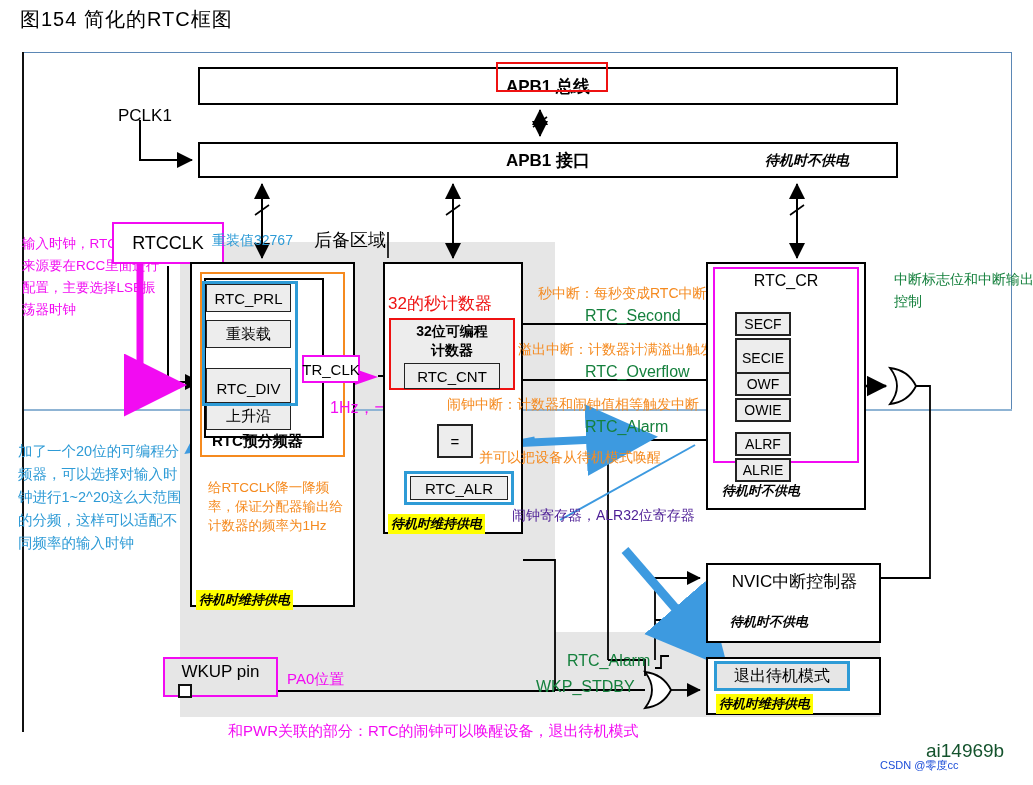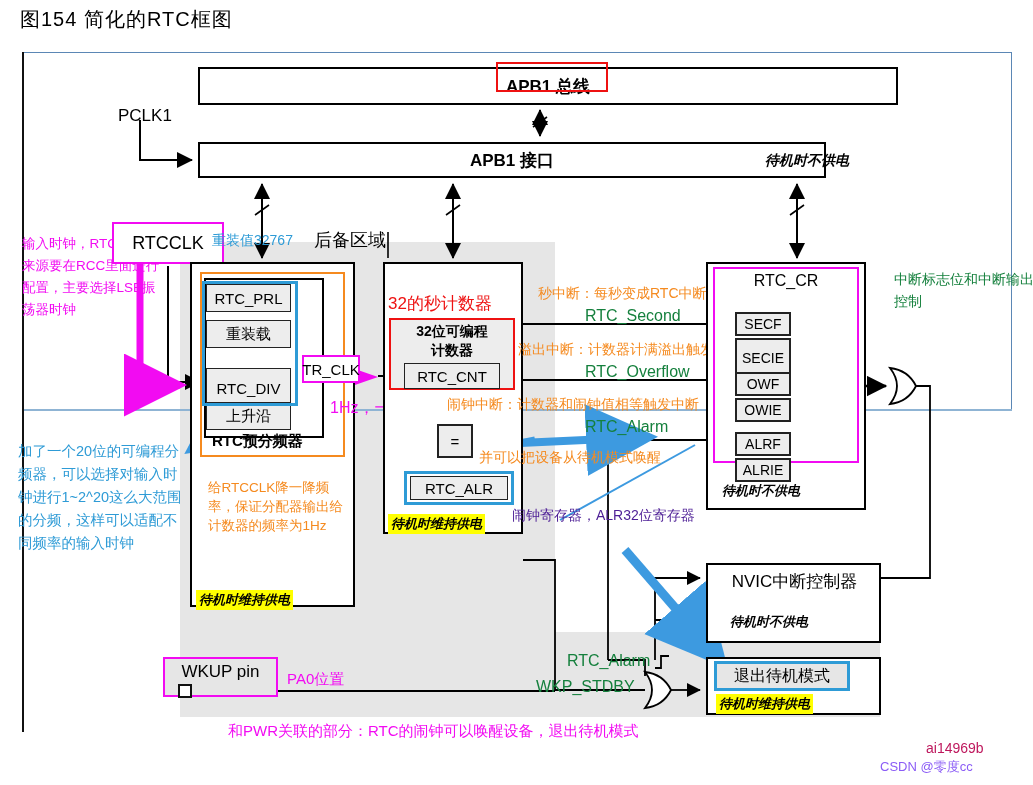--- a/index.html
+++ b/index.html
@@ -16,21 +16,21 @@
   .gray{background:#e6e6e6;}
   #backup-gray{left:180px;top:242px;width:375px;height:390px;}
   #bottom-gray{left:180px;top:632px;width:700px;height:85px;}
   
   .box{border:2.5px solid #000;background:#fff;box-sizing:border-box;}
   .box.thin{border-width:2px;}
   
   #apb1-bus{left:198px;top:67px;width:700px;height:38px;}
   #apb1-bus .t{left:0;top:0;width:100%;height:100%;display:flex;align-items:center;justify-content:center;font-size:17px;font-weight:bold;}
   #apb1-bus-hl{left:496px;top:62px;width:112px;height:30px;border:2.5px solid #ee1111;box-sizing:border-box;}
-  #apb1-if{left:198px;top:142px;width:628px;height:36px;}
+  #apb1-if{left:198px;top:142px;width:700px;height:36px;}
   #apb1-if .t{left:0;top:0;width:100%;height:100%;display:flex;align-items:center;justify-content:center;font-size:17px;font-weight:bold;}
   #apb1-if-note{left:765px;top:152px;font-size:14px;font-style:italic;font-weight:bold;}
   #pclk1{left:118px;top:106px;font-size:17px;}
   
   #rtcclk-box{left:112px;top:222px;width:112px;height:42px;border:2.5px solid #f20bf2;background:#fff;box-sizing:border-box;display:flex;align-items:center;justify-content:center;font-size:18px;}
   
   #presc-outer{left:190px;top:262px;width:165px;height:345px;}
   #presc-orange{left:200px;top:272px;width:145px;height:185px;border:2.5px solid #f58a1f;box-sizing:border-box;}
   #presc-inner-black{left:204px;top:278px;width:120px;height:160px;}
   #rtc-prl{left:206px;top:284px;width:85px;height:28px;}
@@ -94,22 +94,22 @@
   #ann-presc{left:18px;top:440px;width:165px;font-size:14.5px;line-height:23px;color:#2e9bd6;}
   #ann-reload{left:212px;top:232px;font-size:14px;color:#2e9bd6;}
   #ann-backup{left:314px;top:228px;font-size:18px;color:#000;}
   #ann-sec-int{left:538px;top:285px;font-size:14px;color:#f58a1f;white-space:nowrap;}
   #ann-ovf-int{left:518px;top:341px;font-size:14px;color:#f58a1f;white-space:nowrap;}
   #ann-alr-int{left:447px;top:396px;font-size:14px;color:#f58a1f;white-space:nowrap;}
   #ann-wake{left:479px;top:449px;font-size:14px;color:#f58a1f;white-space:nowrap;}
   #ann-alrreg{left:512px;top:507px;font-size:14px;color:#4c1d95;white-space:nowrap;}
   #ann-cr{left:894px;top:268px;width:140px;font-size:14px;line-height:22px;color:#15803d;}
   
-  #aiid{left:926px;top:740px;font-size:14px;color:#be185d;}
-  #csdn{left:880px;top:758px;font-size:13px;color:#8b5cf6;}
+  #aiid{left:926px;top:740px;font-size:19px;color:#14532d;}
+  #csdn{left:880px;top:758px;font-size:11px;color:#1d4ed8;}
   svg.ov{position:absolute;left:0;top:0;width:1033px;height:785px;pointer-events:none;}
 </style>
 </head>
 <body>
 
 <div id="stage">
 
   <div class="abs" id="fig-title">图154    简化的RTC框图</div>
 
   <div class="abs gray" id="backup-gray"></div>

